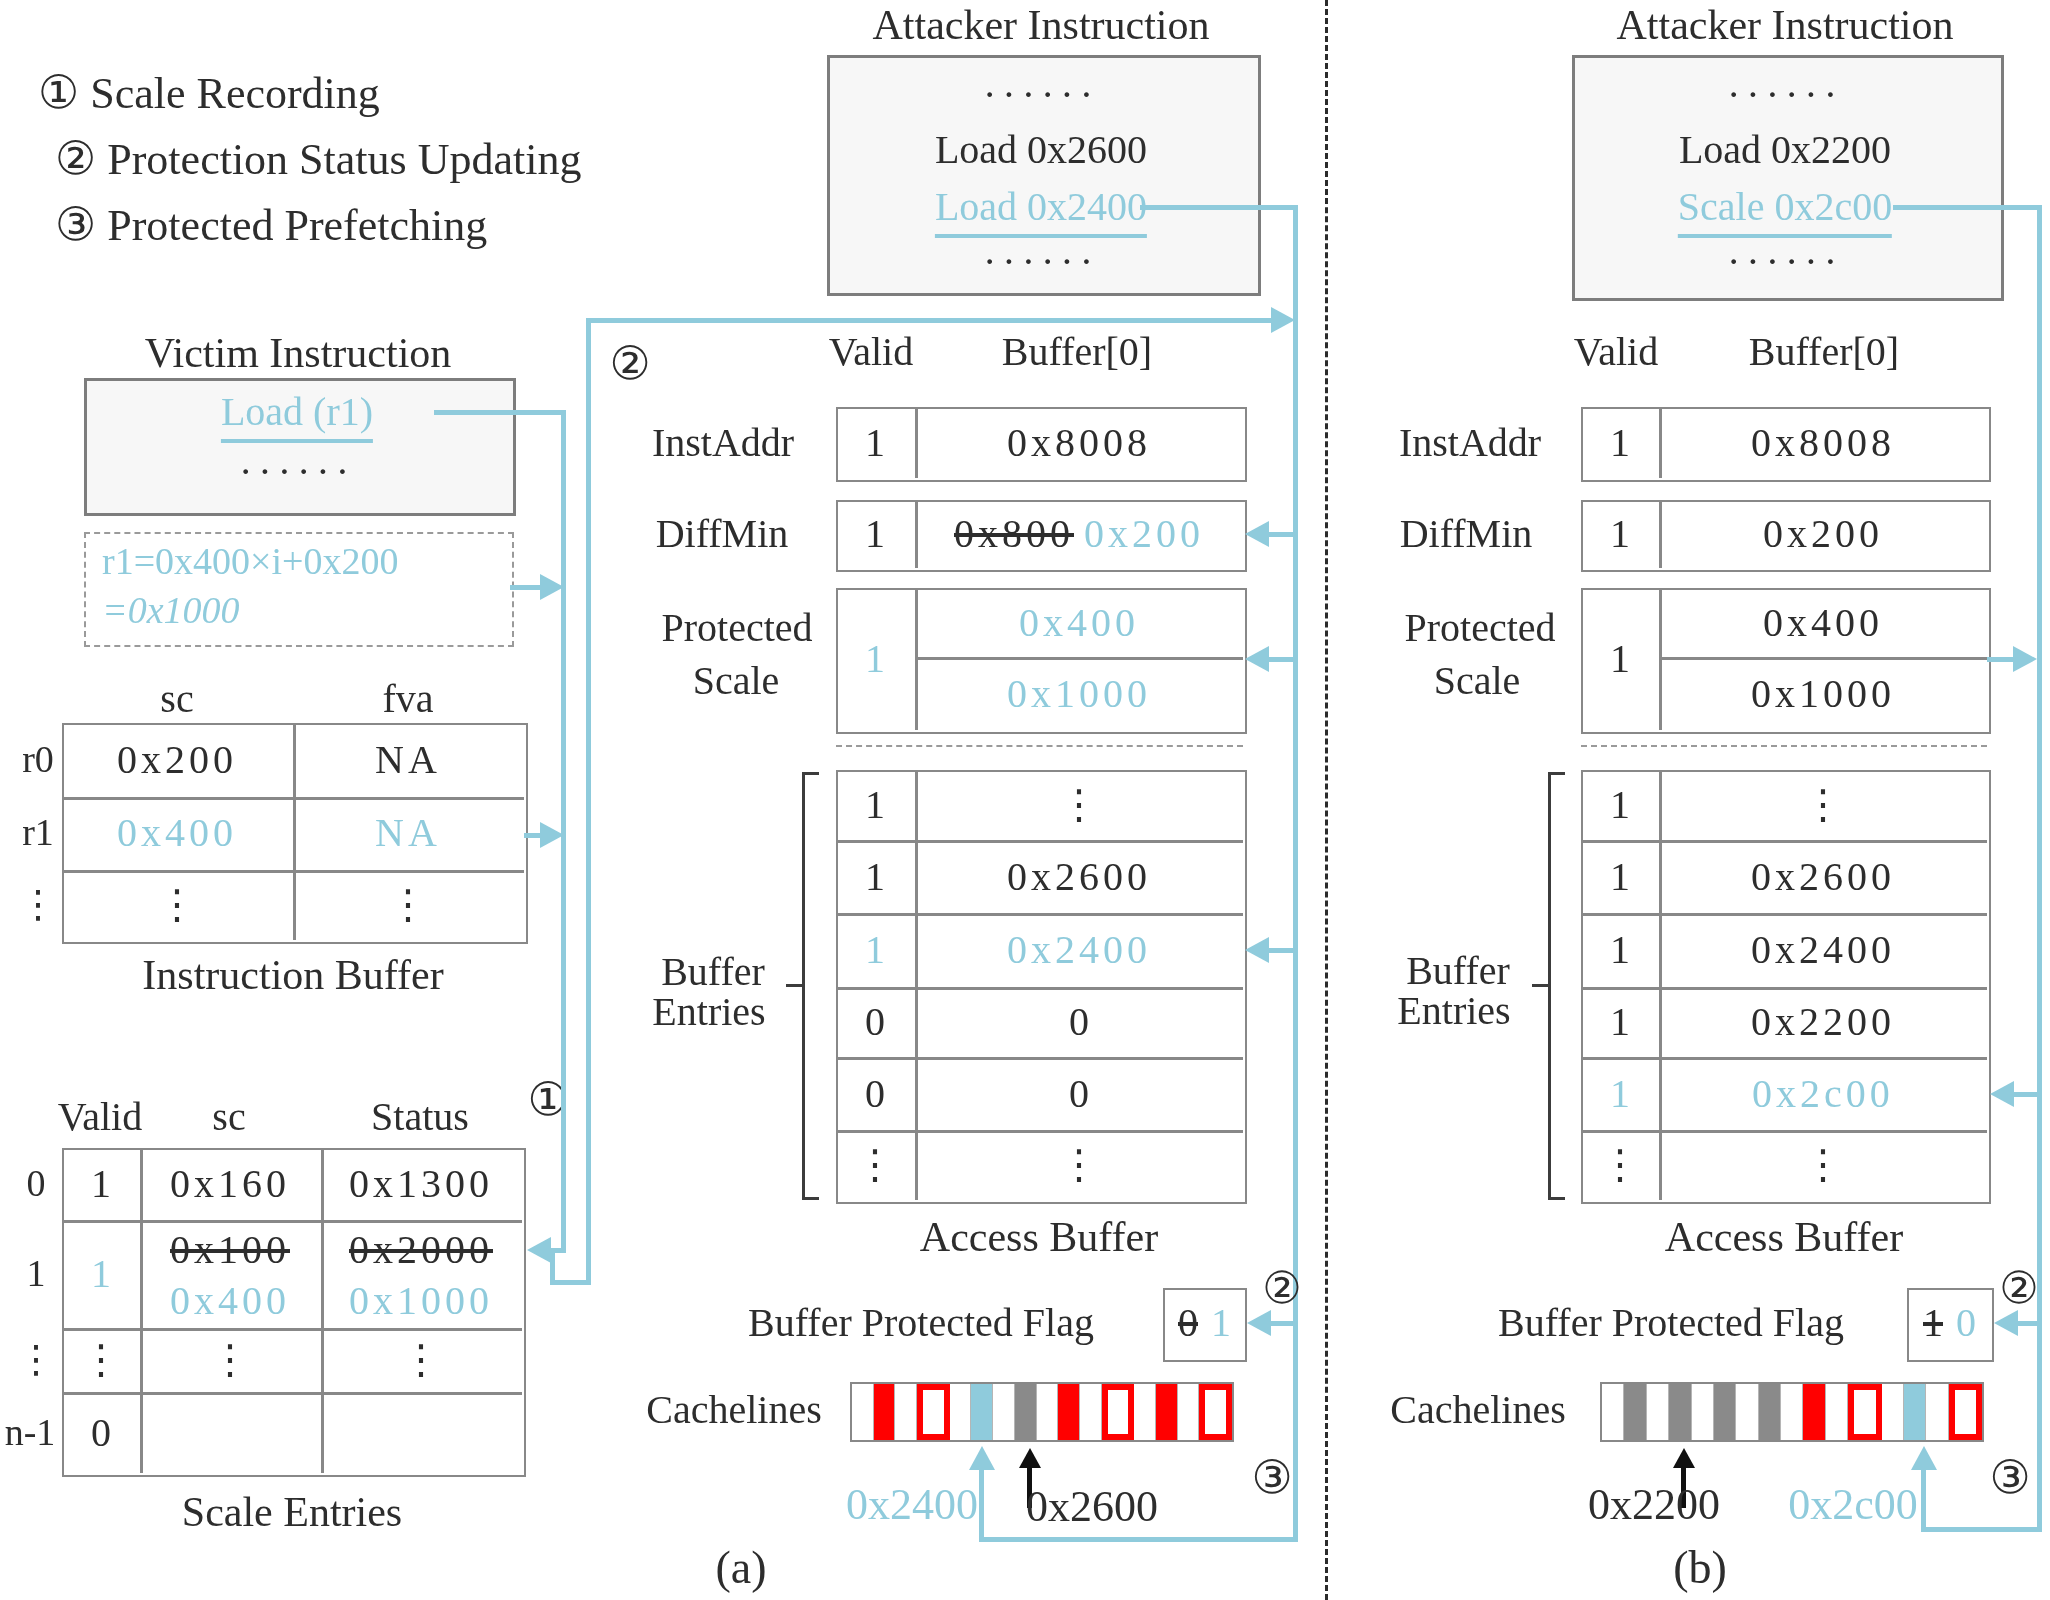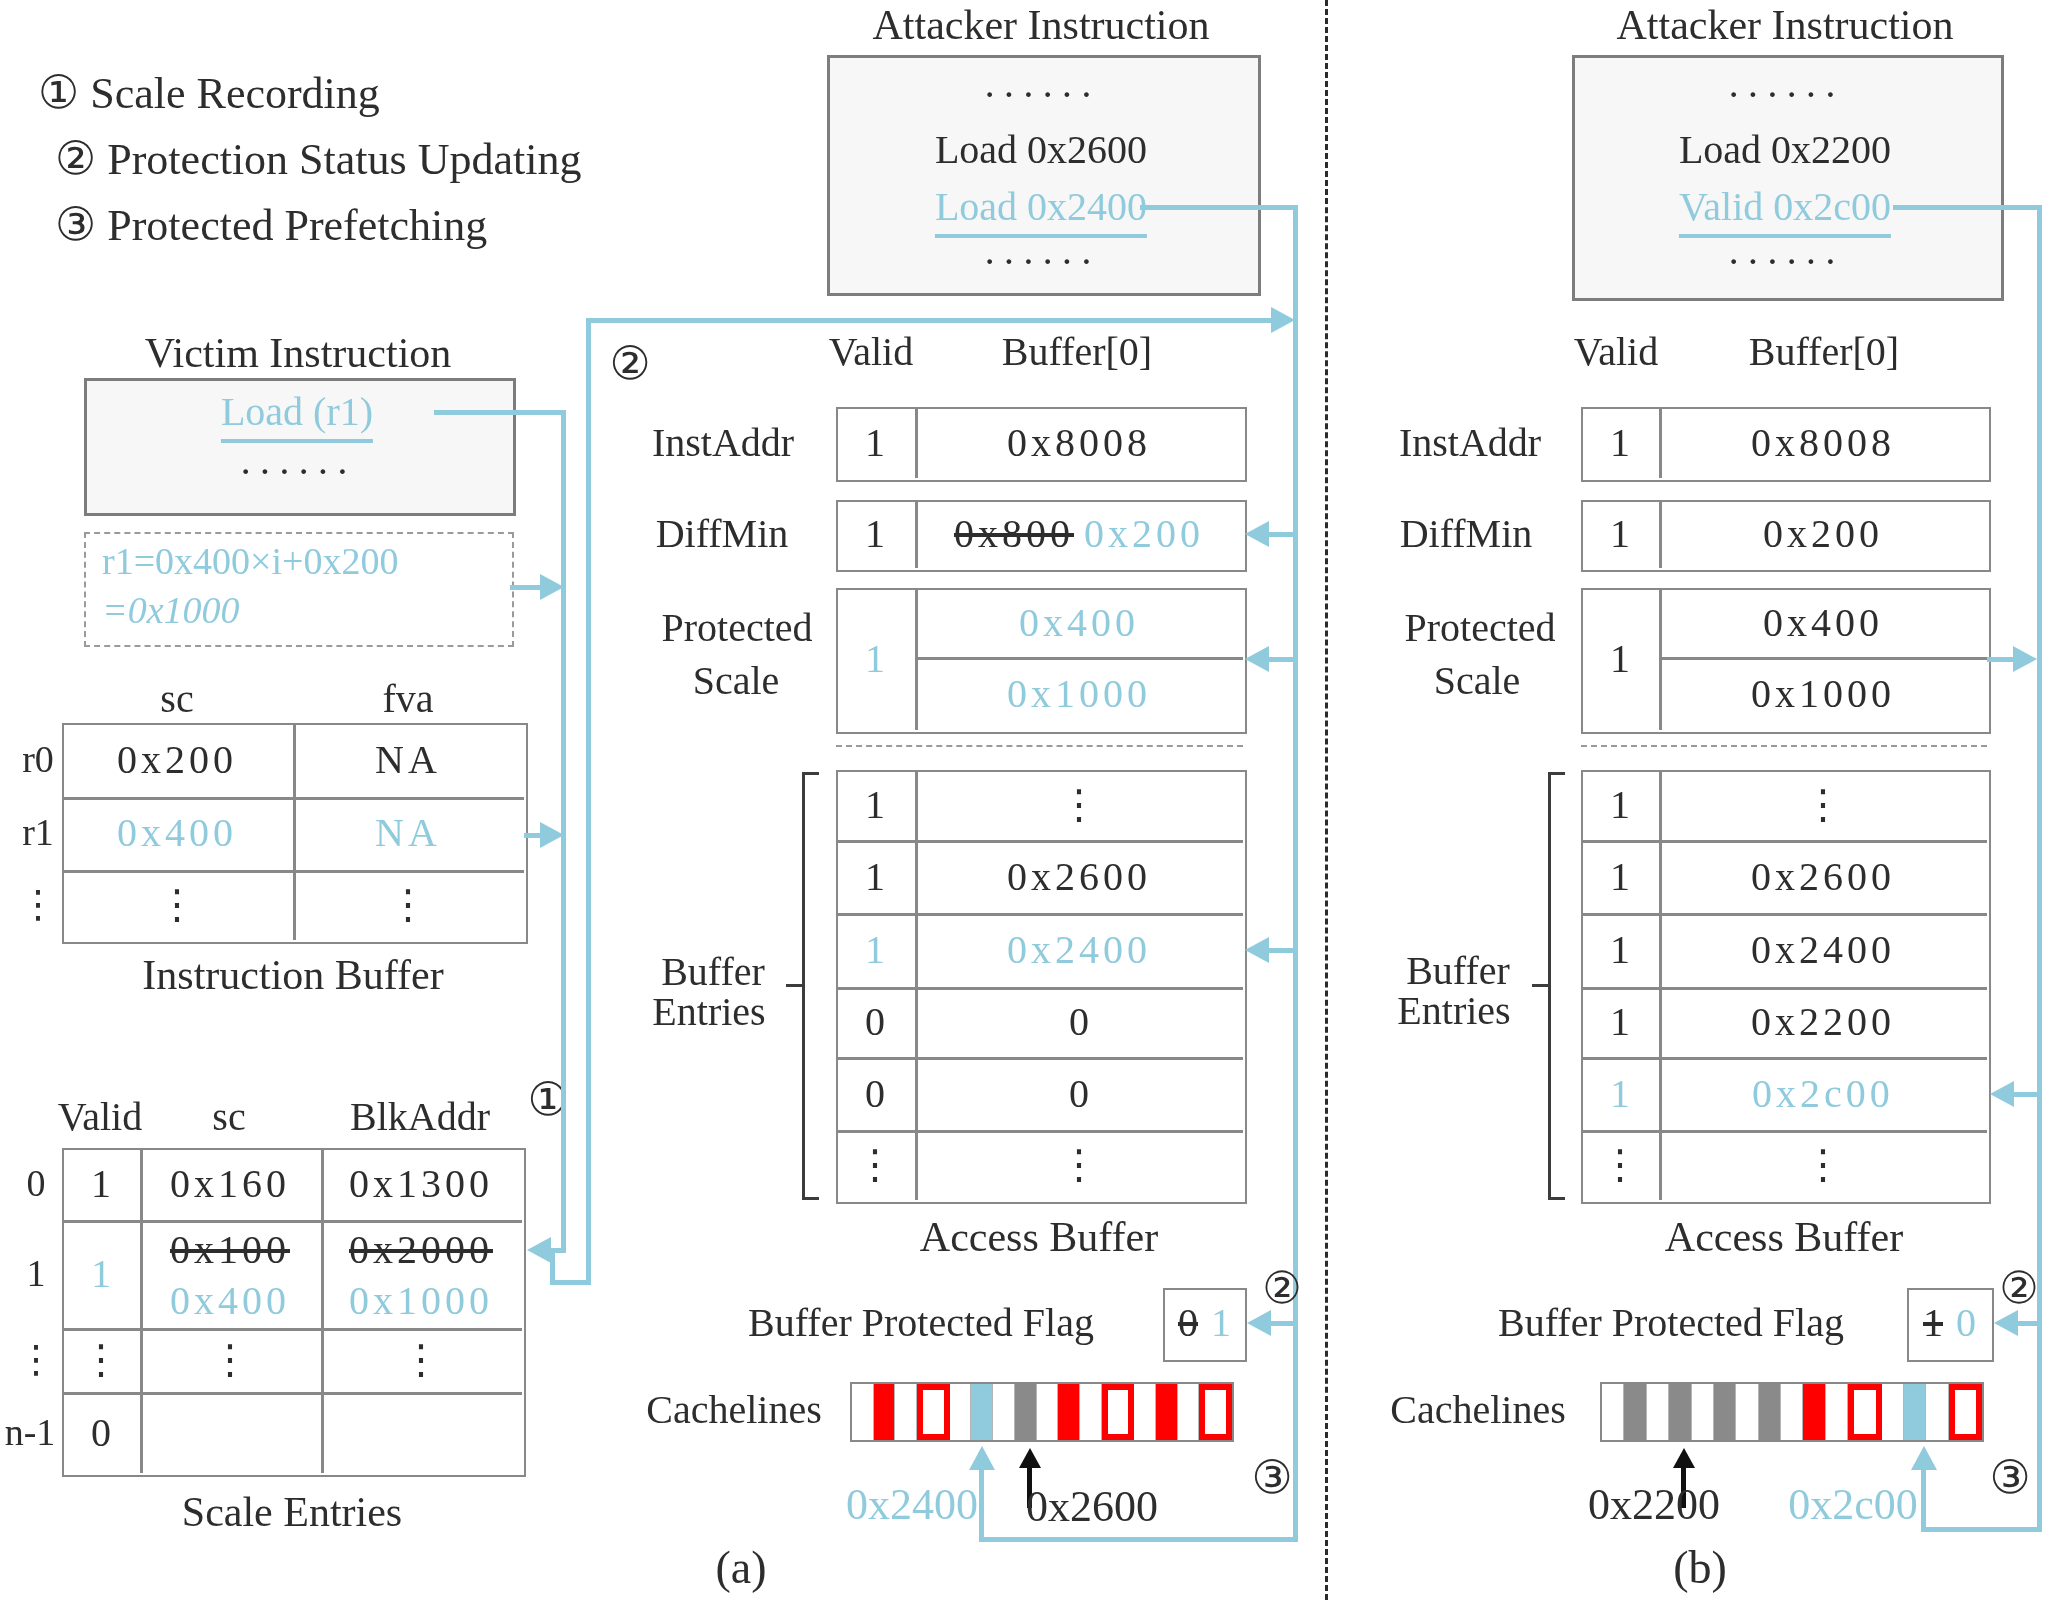--- a/index.html
+++ b/index.html
@@ -70,21 +70,21 @@
   <div class="t hex" style="left:177px;top:760px;">0x200</div>
   <div class="t hex" style="left:408px;top:760px;">NA</div>
   <div class="t hex blue" style="left:177px;top:833px;">0x400</div>
   <div class="t hex blue" style="left:408px;top:833px;">NA</div>
   <div class="t" style="left:177px;top:905px;">⋮</div>
   <div class="t" style="left:408px;top:905px;">⋮</div>
   <div class="t f42" style="left:293px;top:975px;">Instruction Buffer</div>
 
   <div class="t" style="left:100px;top:1117px;">Valid</div>
   <div class="t" style="left:229px;top:1117px;">sc</div>
-  <div class="t" style="left:420px;top:1117px;">BlkAddr</div>
+  <div class="t" style="left:420px;top:1117px;">Status</div>
   <div class="t f46" style="left:548px;top:1100px;">①</div>
   <div class="frame" style="left:62px;top:1148px;width:460px;height:325px;"></div>
   <div class="vdiv" style="left:140px;top:1148px;height:325px;"></div>
   <div class="vdiv" style="left:321px;top:1148px;height:325px;"></div>
   <div class="hdiv" style="left:62px;top:1220px;width:460px;"></div>
   <div class="hdiv" style="left:62px;top:1328px;width:460px;"></div>
   <div class="hdiv" style="left:62px;top:1392px;width:460px;"></div>
   <div class="t f38" style="left:36px;top:1184px;">0</div>
   <div class="t f38" style="left:36px;top:1274px;">1</div>
   <div class="t f38" style="left:36px;top:1360px;">⋮</div>
@@ -219,21 +219,21 @@
   <div class="t f44 blue" style="left:912px;top:1505px;">0x2400</div>
   <div class="t f44" style="left:1092px;top:1507px;">0x2600</div>
   <div class="hl" style="left:979px;top:1537px;width:319px;"></div>
   <div class="t f46" style="left:1272px;top:1478px;">③</div>
   <div class="t f46" style="left:741px;top:1568px;">(a)</div>
 
   <div class="t f42" style="left:1785px;top:25px;">Attacker Instruction</div>
   <div class="box" style="left:1572px;top:55px;width:426px;height:240px;"></div>
   <div class="t" style="left:1785px;top:95px;letter-spacing:6px;">······</div>
   <div class="t" style="left:1785px;top:150px;">Load 0x2200</div>
-  <div class="t blue" style="left:1785px;top:207px;"><span class="u">Valid 0x2c00</span></div>
+  <div class="t blue" style="left:1785px;top:207px;"><span class="u">Scale 0x2c00</span></div>
   <div class="t" style="left:1785px;top:262px;letter-spacing:6px;">······</div>
 
   <div class="hl" style="left:1893px;top:205px;width:149px;"></div>
   <div class="vl" style="left:2037px;top:205px;height:1327px;"></div>
 
   <div class="t" style="left:1616px;top:352px;">Valid</div>
   <div class="t" style="left:1824px;top:352px;">Buffer[0]</div>
 
   <div class="t" style="left:1470px;top:443px;">InstAddr</div>
   <div class="frame" style="left:1581px;top:407px;width:406px;height:71px;"></div>

